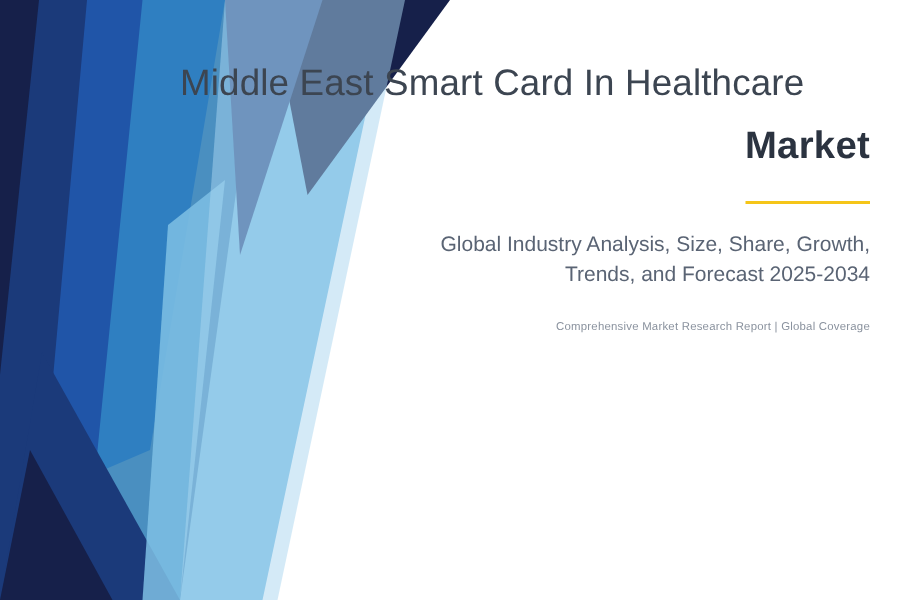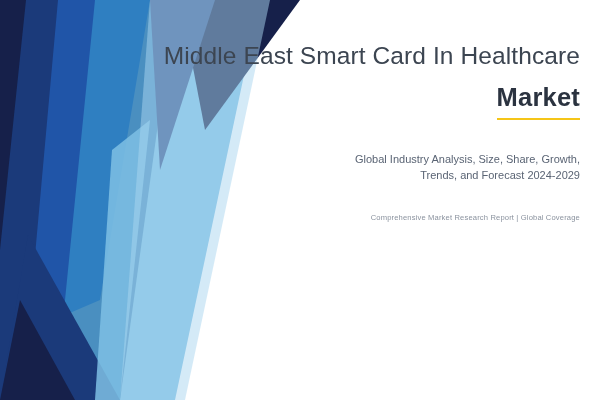--- a/index.html
+++ b/index.html
@@ -29,50 +29,49 @@
     left: 120px;
     top: 0;
     width: 470px;
     height: 400px;
   }
   .title {
     position: absolute;
     left: 0;
     top: 42px;
     width: 460px;
-    text-align: right;
     font-size: 24.5px;
     font-weight: 400;
     color: #3c4551;
     letter-spacing: 0.1px;
     line-height: 1.15;
   }
   .market-wrap {
     position: absolute;
     left: 0;
     top: 83px;
     width: 460px;
     text-align: right;
   }
   .market {
     display: inline-block;
     font-size: 25.5px;
     font-weight: bold;
     color: #2b3340;
-    padding-bottom: 6px;
+    padding-bottom: 22px;
     border-bottom: 2.5px solid #f5c518;
     letter-spacing: 0.2px;
   }
   .subtitle {
     position: absolute;
     left: 0;
     top: 152px;
     width: 460px;
     text-align: right;
-    font-size: 11px;
+    font-size: 14px;
     color: #5a6474;
     line-height: 1.45;
   }
   .tagline {
     position: absolute;
     left: 0;
     top: 213px;
     width: 460px;
     text-align: right;
     font-size: 7.6px;
@@ -117,19 +116,19 @@
 
   <div id="content">
     <div class="title">Middle East Smart Card In Healthcare</div>
 
     <div class="market-wrap">
       <span class="market">Market</span>
     </div>
 
     <div class="subtitle">
       <div>Global Industry Analysis, Size, Share, Growth,</div>
-      <div>Trends, and Forecast 2024-2029</div>
+      <div>Trends, and Forecast 2025-2034</div>
     </div>
 
     <div class="tagline">Comprehensive Market Research Report | Global Coverage</div>
   </div>
 
 </div>
 
 </body></html>

